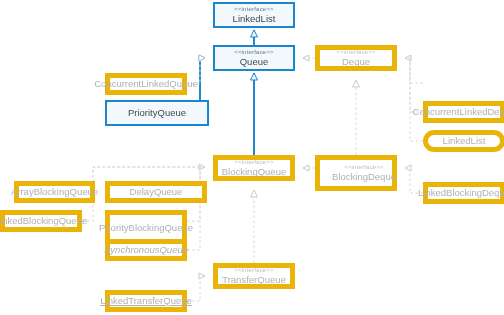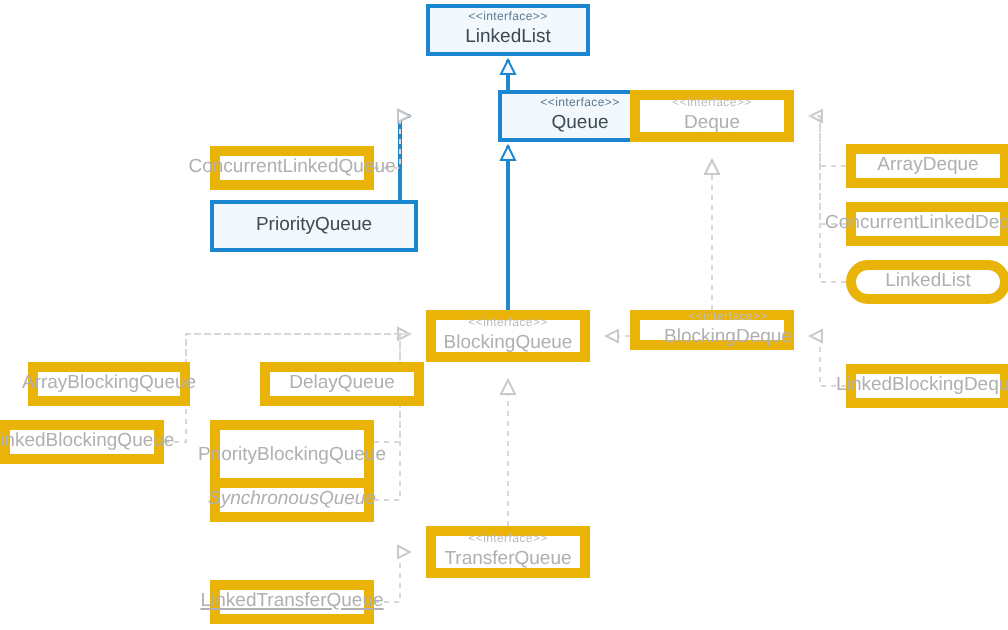--- a/index.html
+++ b/index.html
@@ -111,73 +111,70 @@
     <path d="M254,263 L254,190" fill="none" stroke="#d8d8d8" stroke-width="1" stroke-dasharray="2.5,2.5" marker-end="url(#tri-gray)"></path>
 
     <path d="M187,301 L200,301 L200,276 L205,276" fill="none" stroke="#d8d8d8" stroke-width="1" stroke-dasharray="2.5,2.5" marker-end="url(#tri-gray-sm)"></path>
   </svg>
 
   <div class="node hl" style="left:213px;top:2px;width:82px;height:26px;">
     <div class="stereo">&lt;&lt;interface&gt;&gt;</div>
     <div class="nm">LinkedList</div>
   </div>
 
-  <div class="node hl" style="left:213px;top:45px;width:82px;height:26px;margin-left:36px;">
+  <div class="node hl" style="left:213px;top:45px;width:82px;height:26px;">
     <div class="stereo">&lt;&lt;interface&gt;&gt;</div>
     <div class="nm">Queue</div>
   </div>
 
   <div class="node" style="left:315px;top:45px;width:82px;height:26px;">
     <div class="stereo">&lt;&lt;interface&gt;&gt;</div>
     <div class="nm">Deque</div>
   </div>
 
   <div class="node" style="left:105px;top:73px;width:82px;height:22px;">
     <div class="nm">ConcurrentLinkedQueue</div>
   </div>
 
   <div class="node hl" style="left:105px;top:100px;width:104px;height:26px;">
     <div class="nm">PriorityQueue</div>
   </div>
 
-  <div class="node" style="left:423px;top:72px;width:82px;height:22px;">
-    <div class="nm">ArrayDeque</div>
-  </div>
 
   <div class="node" style="left:423px;top:101px;width:82px;height:22px;">
     <div class="nm">ConcurrentLinkedDeque</div>
   </div>
 
   <div class="node" style="left:423px;top:130px;width:82px;height:22px;border-radius:11px;">
     <div class="nm">LinkedList</div>
   </div>
 
   <div class="node" style="left:213px;top:155px;width:82px;height:26px;">
     <div class="stereo">&lt;&lt;interface&gt;&gt;</div>
     <div class="nm">BlockingQueue</div>
   </div>
 
-  <div class="node" style="left:315px;top:155px;width:82px;height:20px;padding-left:16px;">
+  <div class="node" style="left:315px;top:155px;width:82px;height:36px;padding-left:16px;">
     <div class="stereo">&lt;&lt;interface&gt;&gt;</div>
     <div class="nm">BlockingDeque</div>
   </div>
 
   <div class="node" style="left:423px;top:182px;width:82px;height:22px;">
     <div class="nm">LinkedBlockingDeque</div>
   </div>
 
   <div class="node" style="left:14px;top:181px;width:81px;height:22px;align-items:center;">
     <div class="nm">ArrayBlockingQueue</div>
   </div>
 
   <div class="node" style="left:0px;top:210px;width:82px;height:22px;">
     <div class="nm">LinkedBlockingQueue</div>
   </div>
 
-  <div class="node" style="left:105px;top:181px;width:82px;height:22px;margin-left:25px;">
+  <div class="node" style="left:105px;top:181px;width:102px;height:22px;">
     <div class="nm">DelayQueue</div>
   </div>
 
   <div class="node" style="left:105px;top:210px;width:82px;height:36px;">
     <div class="nm">PriorityBlockingQueue</div>
   </div>
 
   <div class="node" style="left:105px;top:239px;width:82px;height:22px;font-style:italic;">
     <div class="nm">SynchronousQueue</div>
   </div>

